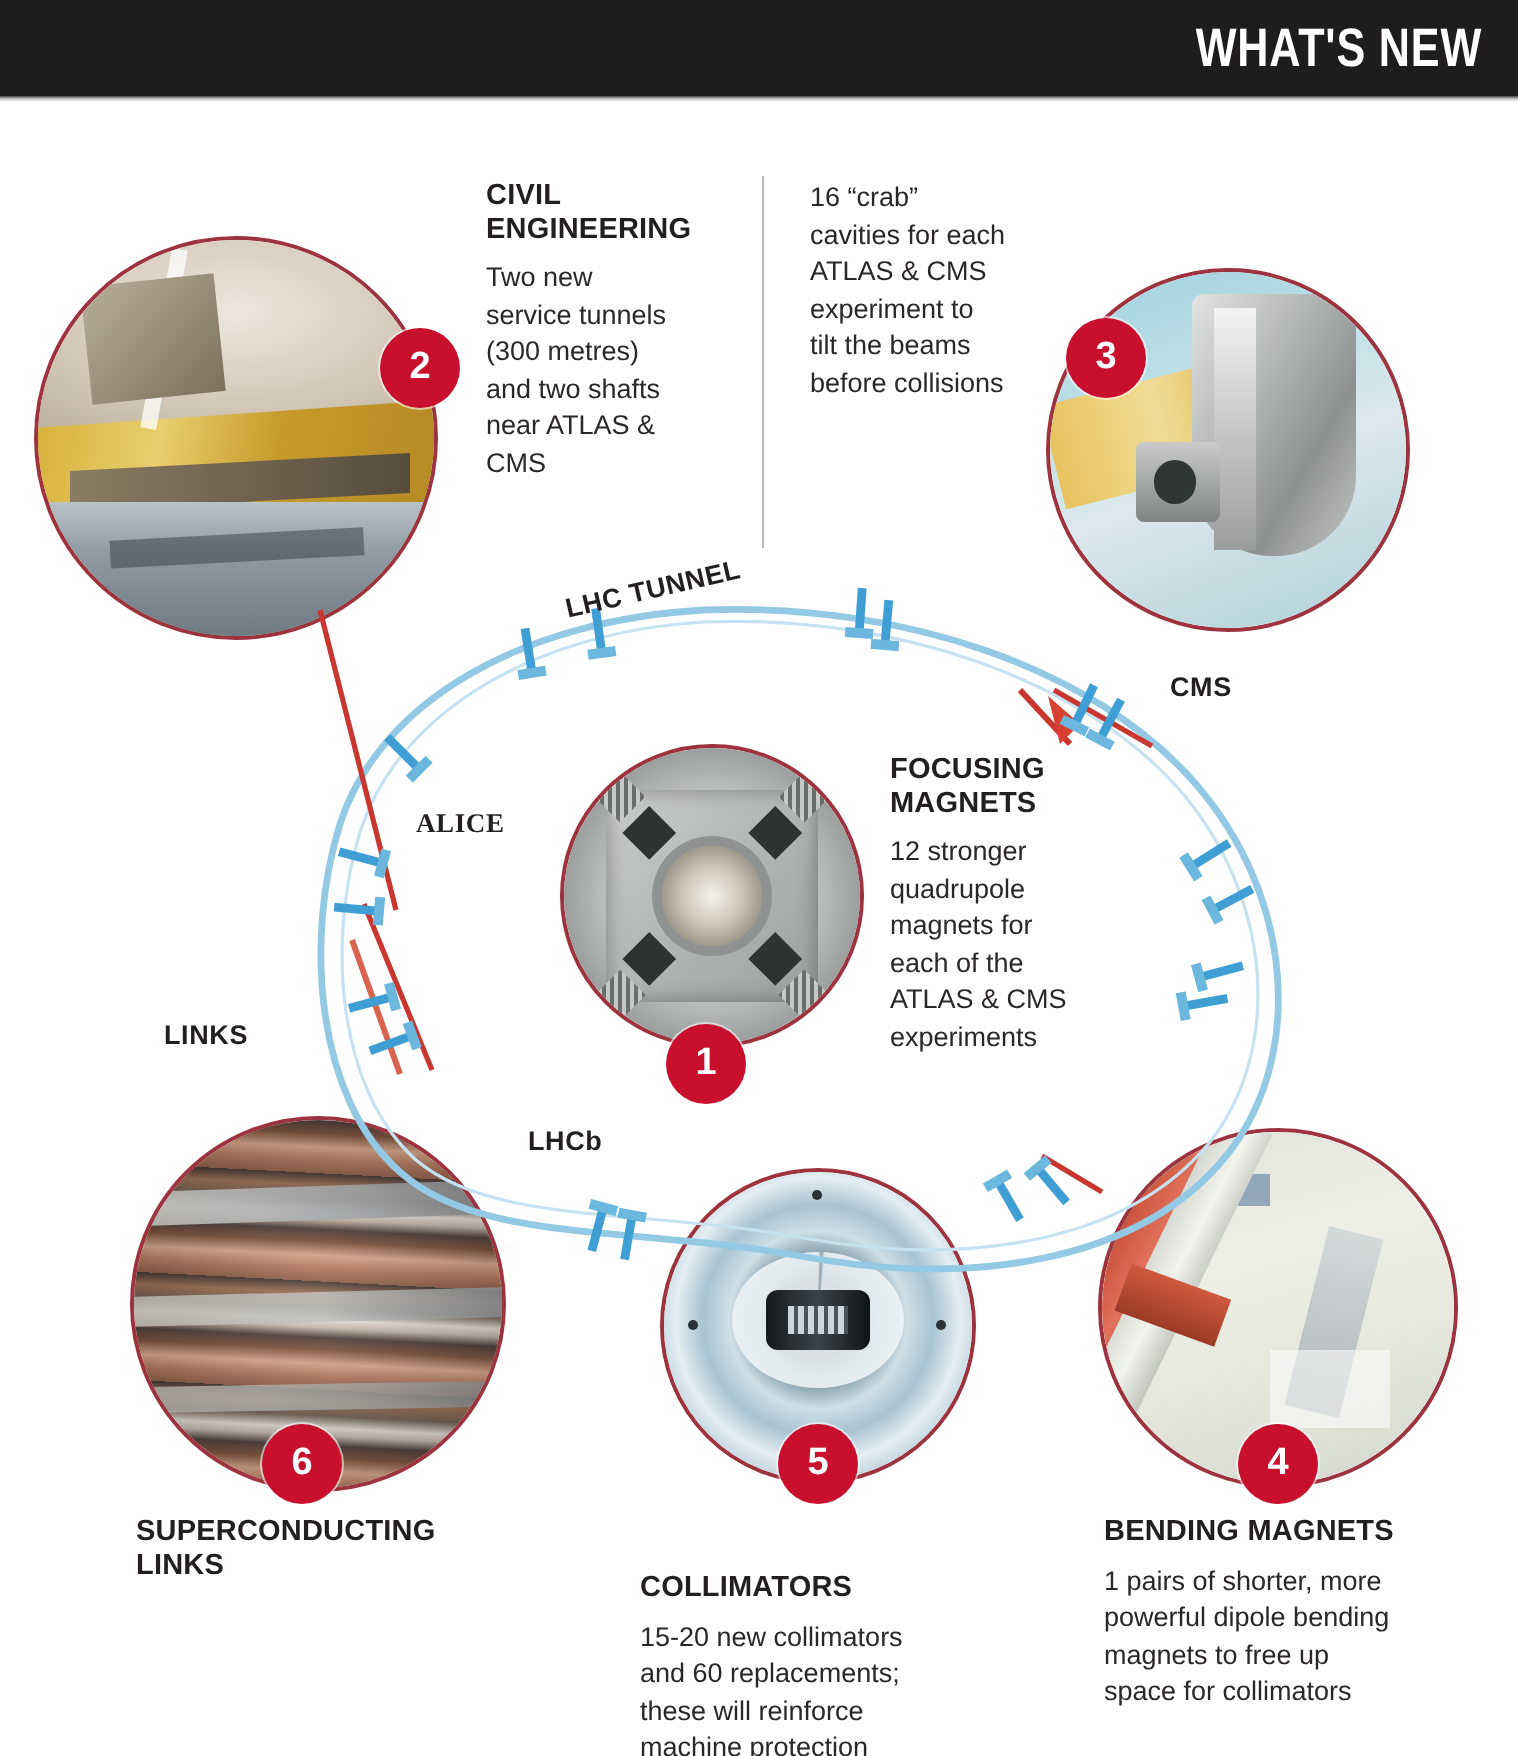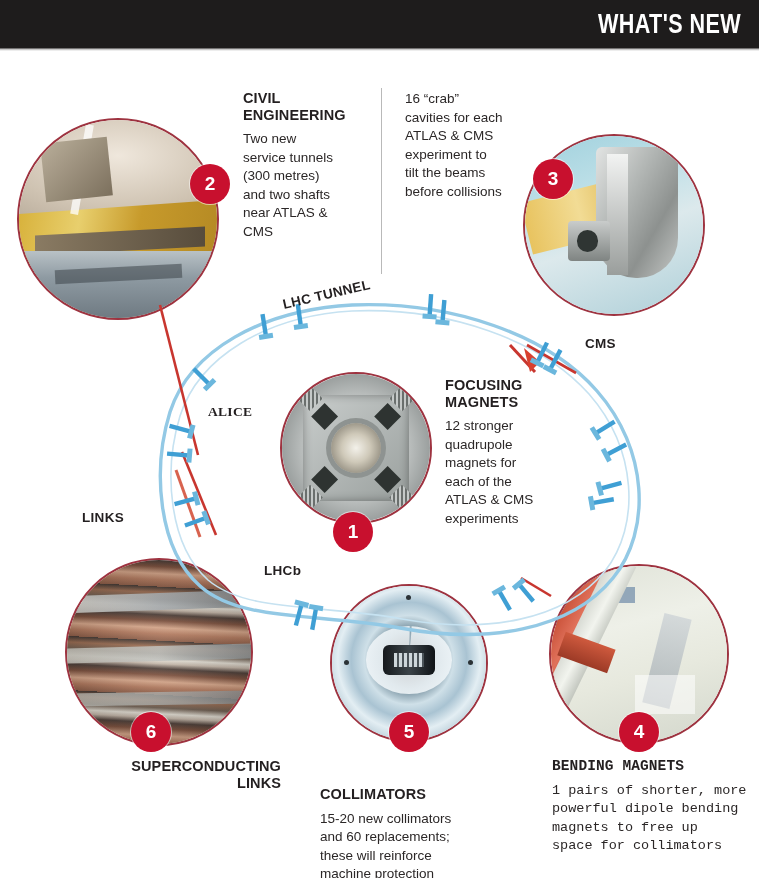--- a/index.html
+++ b/index.html
@@ -289,32 +289,32 @@
   <div class="blk-title">FOCUSING
 MAGNETS</div>
   <div class="blk-body">12 stronger
 quadrupole
 magnets for
 each of the
 ATLAS &amp; CMS
 experiments</div>
 </div>
 
-<div class="block" style="left:51px;top:758px;width:230px;text-align:right;">
+<div class="block" style="left:68px;top:758px;width:230px;">
   <div class="blk-title">SUPERCONDUCTING
 LINKS</div>
 </div>
 
 <div class="block" style="left:320px;top:758px;width:215px;margin-top:28px;">
   <div class="blk-title">COLLIMATORS</div>
   <div class="blk-body">15-20 new collimators
 and 60 replacements;
 these will reinforce
 machine protection</div>
 </div>
 
-<div class="block" style="left:552px;top:758px;width:205px;font-family:Liberation Mono, monospace;">
+<div class="block" style="left:552px;top:758px;width:205px;">
   <div class="blk-title">BENDING MAGNETS</div>
   <div class="blk-body">1 pairs of shorter, more
 powerful dipole bending
 magnets to free up
 space for collimators</div>
 </div>
 
 </body></html>

